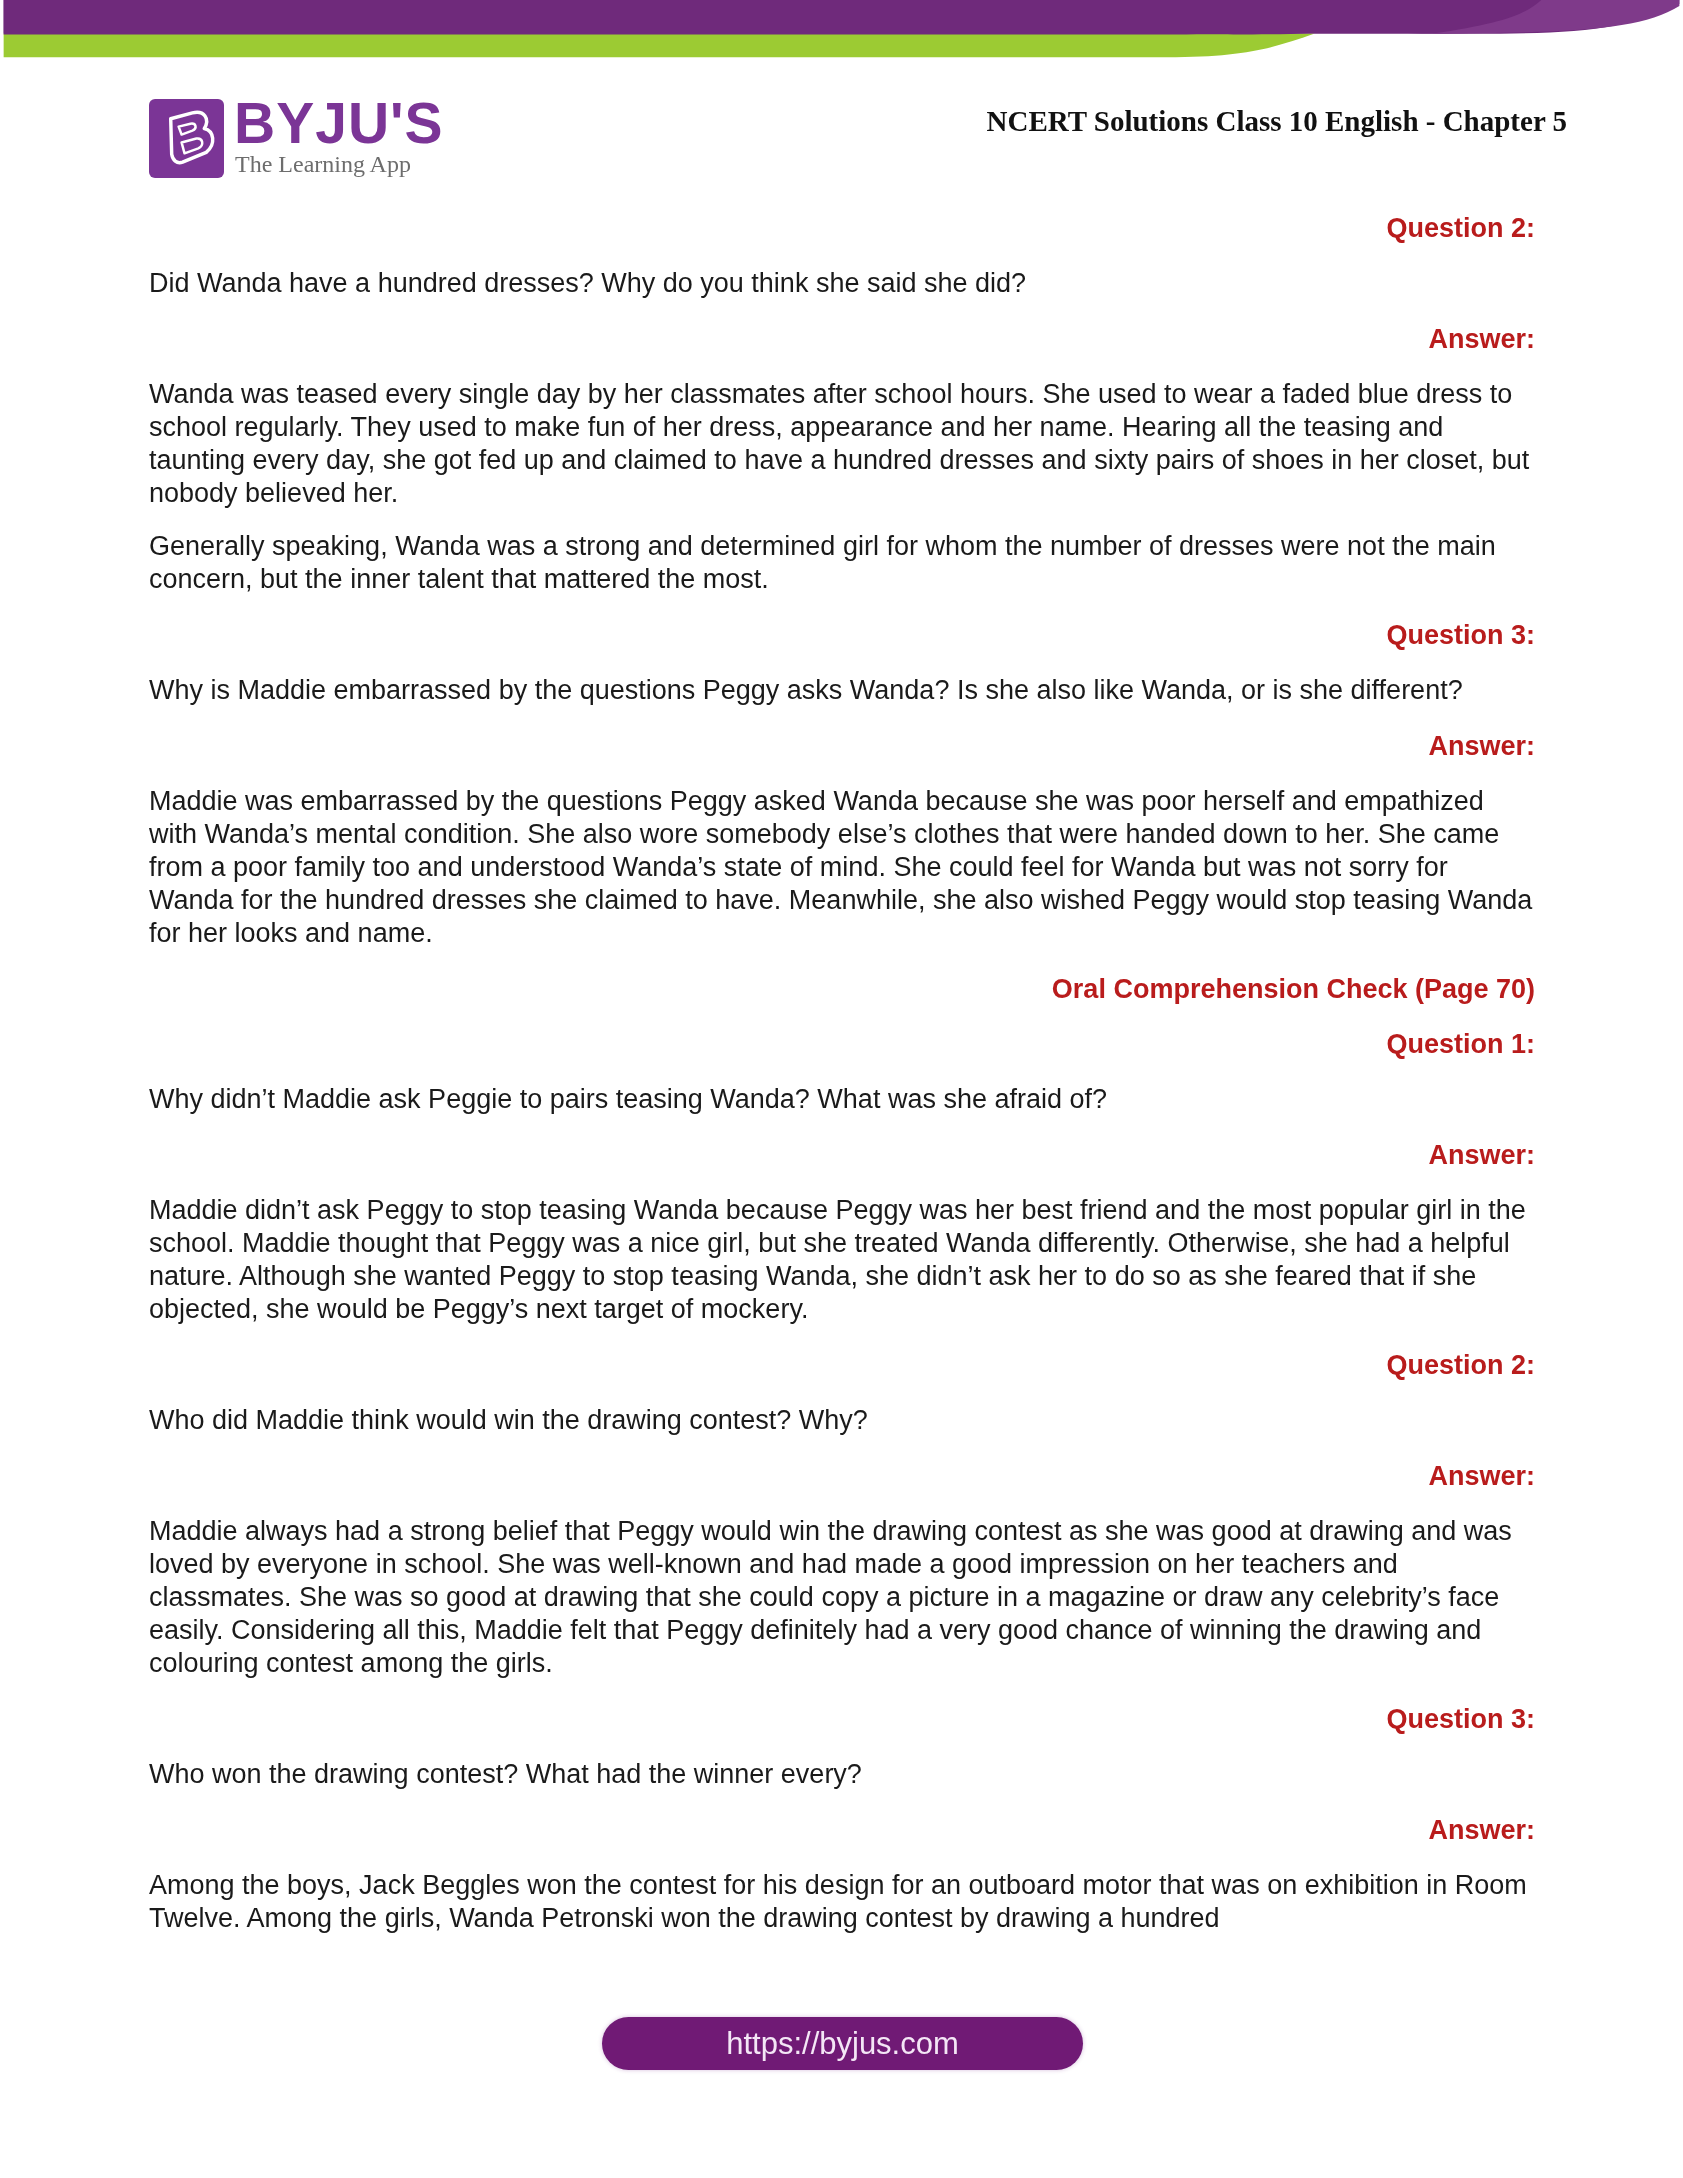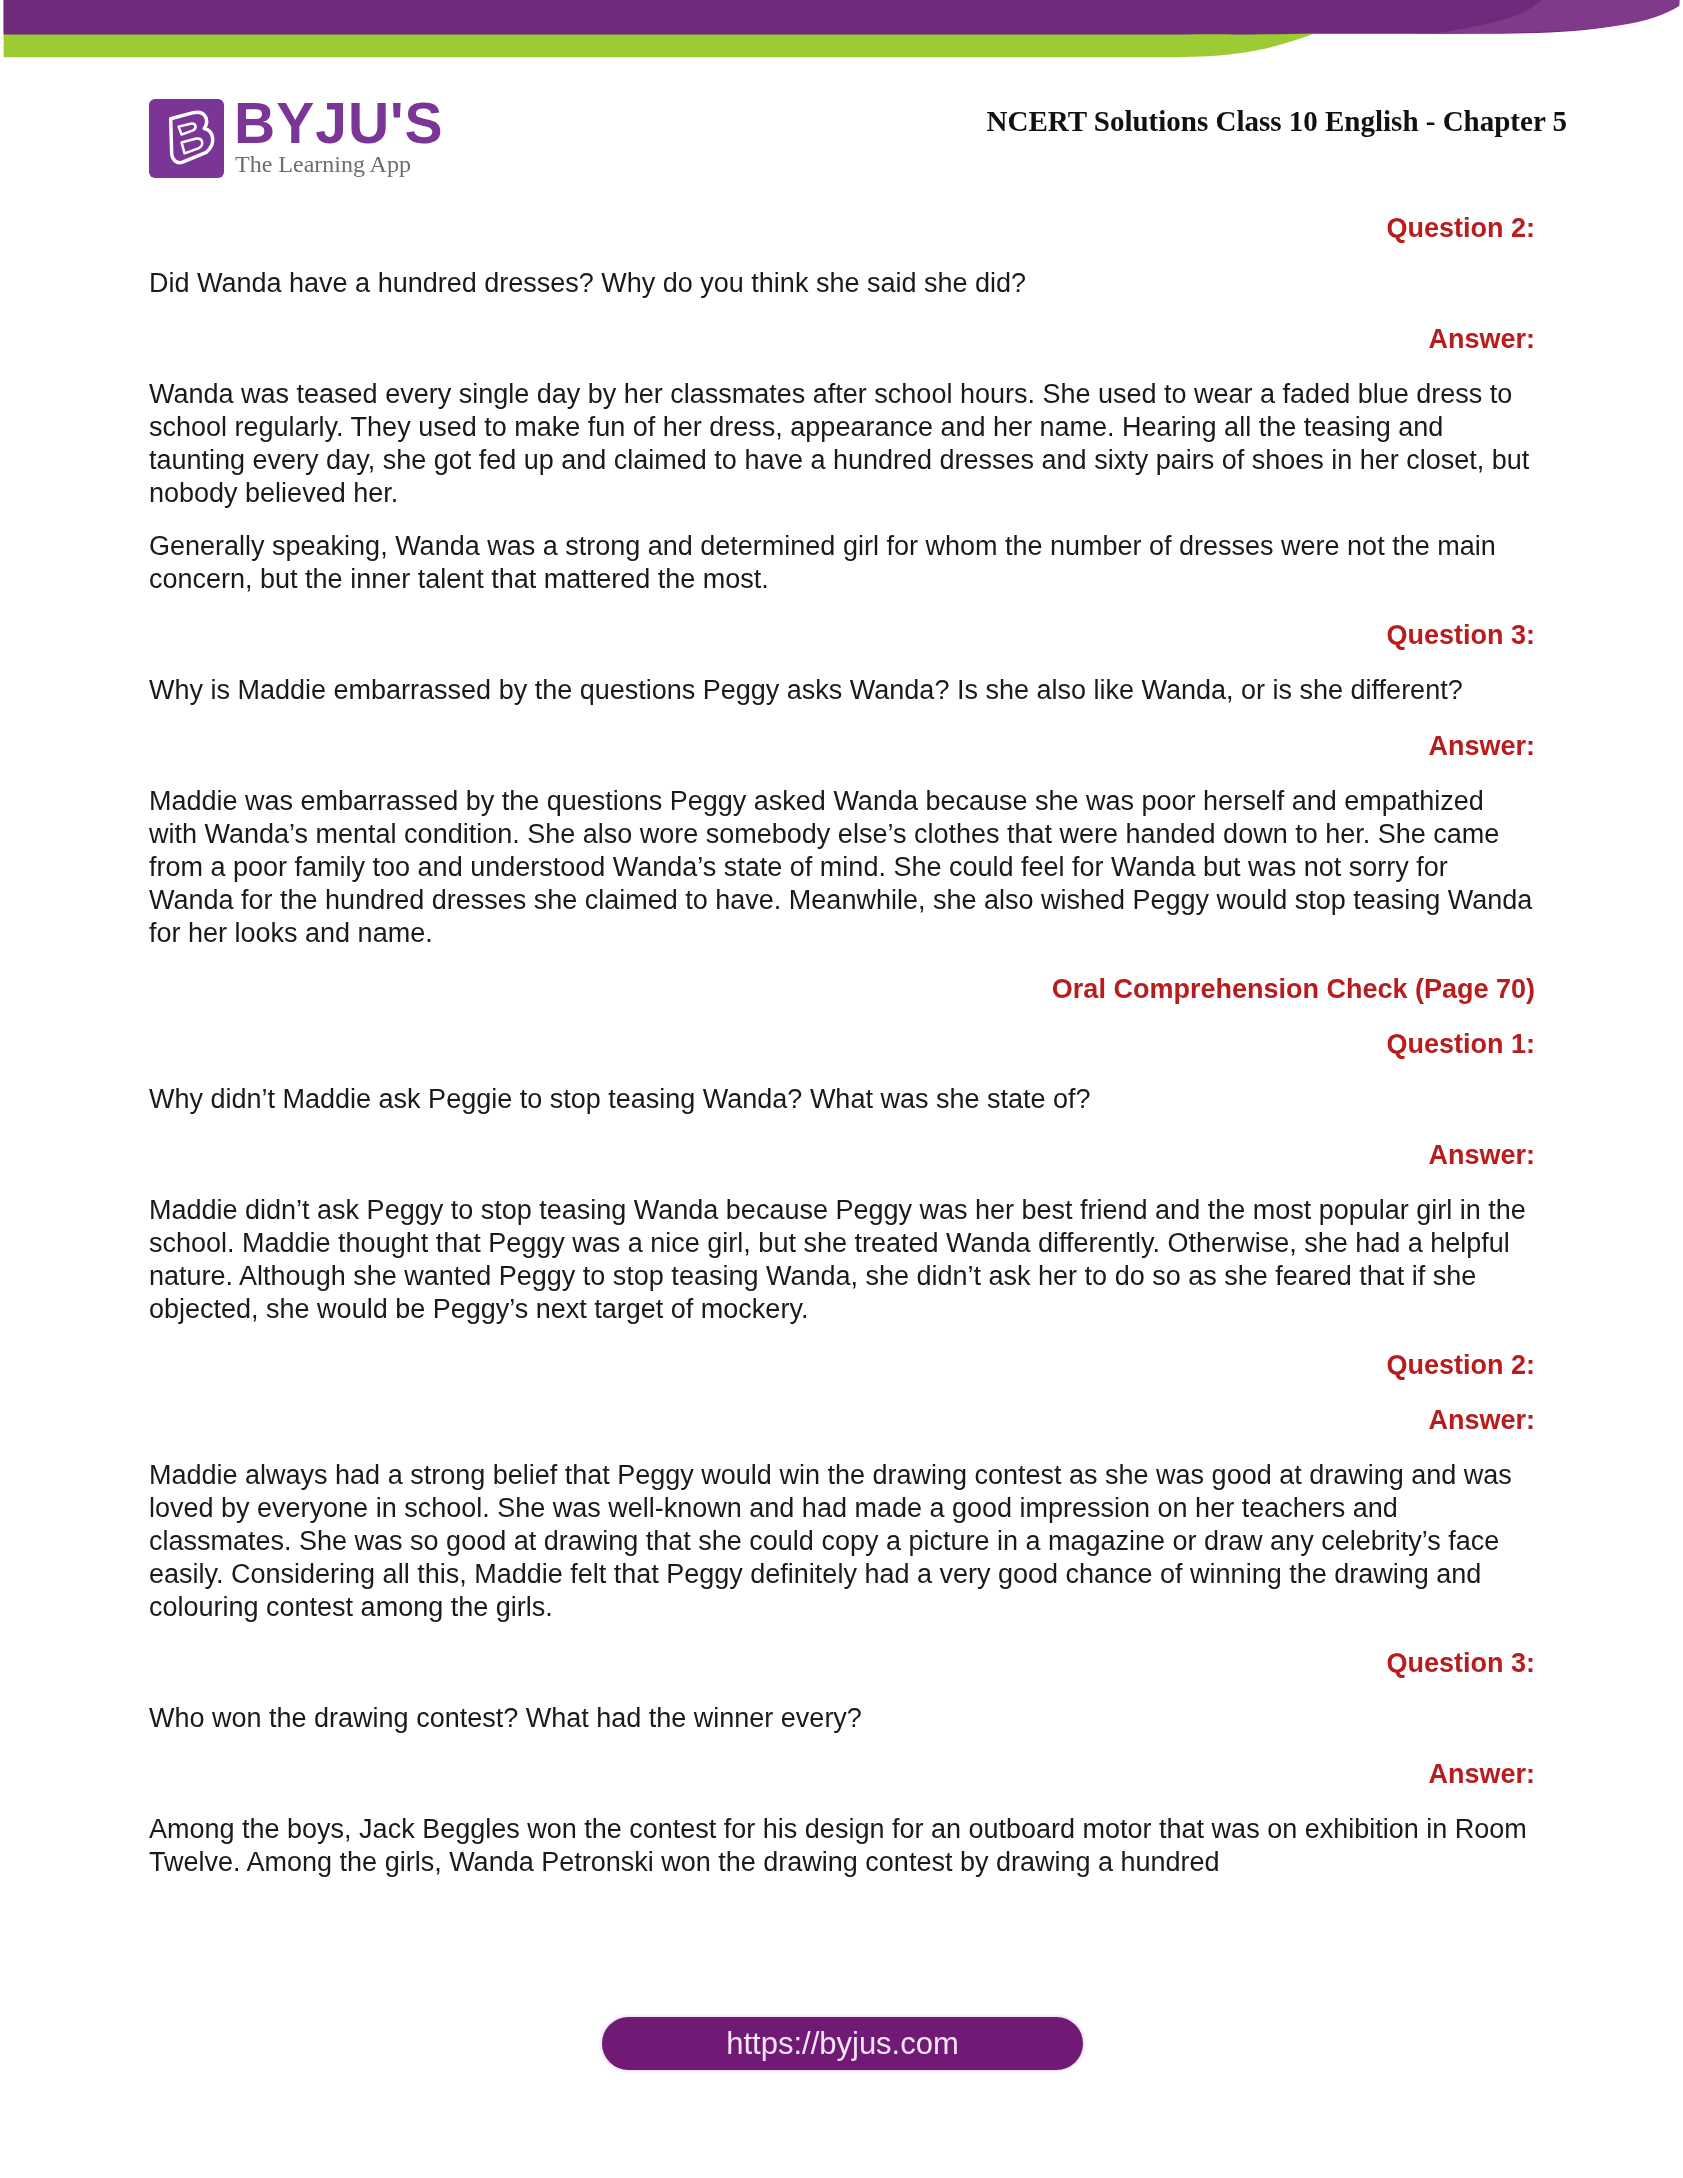--- a/index.html
+++ b/index.html
@@ -49,25 +49,26 @@
   <div class="para">Wanda was teased every single day by her classmates after school hours. She used to wear a faded blue dress to school regularly. They used to make fun of her dress, appearance and her name. Hearing all the teasing and taunting every day, she got fed up and claimed to have a hundred dresses and sixty pairs of shoes in her closet, but nobody believed her.</div>
   <div class="para" style="margin-bottom:23px">Generally speaking, Wanda was a strong and determined girl for whom the number of dresses were not the main concern, but the inner talent that mattered the most.</div>
 
   <div class="q-label">Question 3:</div>
   <div class="q-text">Why is Maddie embarrassed by the questions Peggy asks Wanda? Is she also like Wanda, or is she different?</div>
   <div class="a-label">Answer:</div>
   <div class="para" style="margin-bottom:23px">Maddie was embarrassed by the questions Peggy asked Wanda because she was poor herself and empathized with Wanda’s mental condition. She also wore somebody else’s clothes that were handed down to her. She came from a poor family too and understood Wanda’s state of mind. She could feel for Wanda but was not sorry for Wanda for the hundred dresses she claimed to have. Meanwhile, she also wished Peggy would stop teasing Wanda for her looks and name.</div>
 
   <div class="section-title">Oral Comprehension Check (Page 70)</div>
   <div class="q-label">Question 1:</div>
-  <div class="q-text">Why didn’t Maddie ask Peggie to stop teasing Wanda? What was she state of?</div>
+  <div class="q-text">Why didn’t Maddie ask Peggie to pairs teasing Wanda? What was she afraid of?</div>
   <div class="a-label">Answer:</div>
   <div class="para" style="margin-bottom:23px">Maddie didn’t ask Peggy to stop teasing Wanda because Peggy was her best friend and the most popular girl in the school. Maddie thought that Peggy was a nice girl, but she treated Wanda differently. Otherwise, she had a helpful nature. Although she wanted Peggy to stop teasing Wanda, she didn’t ask her to do so as she feared that if she objected, she would be Peggy’s next target of mockery.</div>
 
   <div class="q-label">Question 2:</div>
+  <div class="q-text">Who did Maddie think would win the drawing contest? Why?</div>
   <div class="a-label">Answer:</div>
   <div class="para" style="margin-bottom:23px">Maddie always had a strong belief that Peggy would win the drawing contest as she was good at drawing and was loved by everyone in school. She was well-known and had made a good impression on her teachers and classmates. She was so good at drawing that she could copy a picture in a magazine or draw any celebrity’s face easily. Considering all this, Maddie felt that Peggy definitely had a very good chance of winning the drawing and colouring contest among the girls.</div>
 
   <div class="q-label">Question 3:</div>
   <div class="q-text">Who won the drawing contest? What had the winner every?</div>
   <div class="a-label">Answer:</div>
   <div class="para">Among the boys, Jack Beggles won the contest for his design for an outboard motor that was on exhibition in Room Twelve. Among the girls, Wanda Petronski won the drawing contest by drawing a hundred</div>
 </div>
 
 <a class="footer-pill">https://byjus.com</a>

